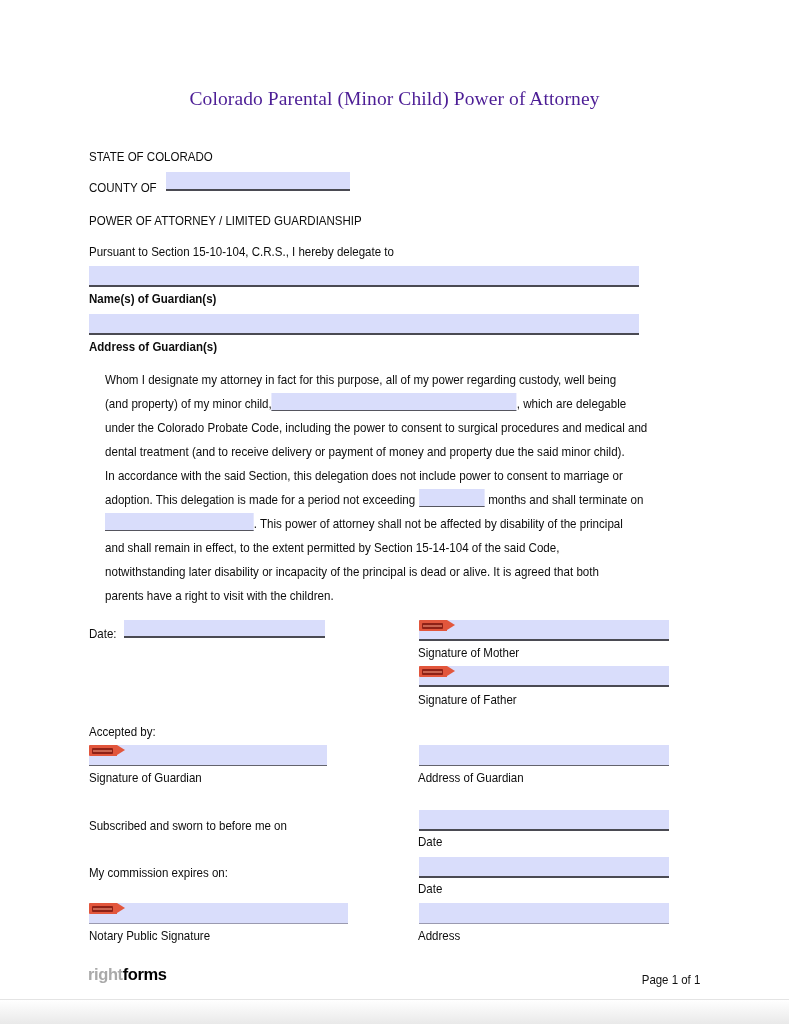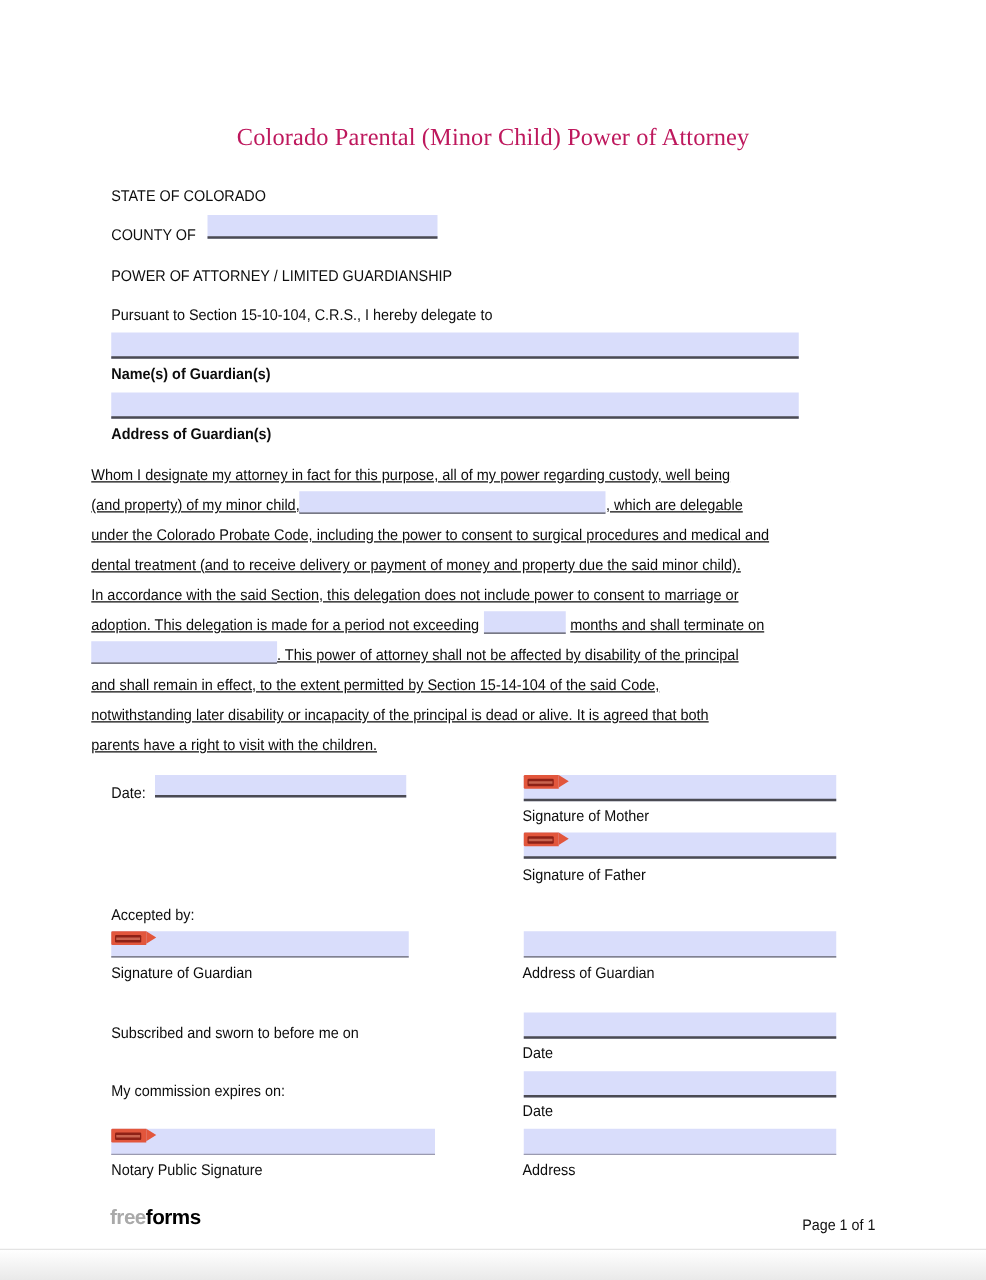--- a/index.html
+++ b/index.html
@@ -37,23 +37,23 @@
     left: 0;
     top: 0;
     width: 789px;
   }
 
   
   .doc-title {
     font-family: "Liberation Serif", serif;
     font-size: 19.5px;
     font-weight: 400;
-    color: #be185d;
+    color: #4c1d95;
     text-align: center;
-    margin: 12px;
+    margin: 0;
     position: absolute;
     left: 0;
     right: 0;
     top: 88px;
     letter-spacing: 0.1px;
   }
 
   
   .txt {
     position: absolute;
@@ -71,27 +71,26 @@
     color: #0d0d0d;
     white-space: nowrap;
     transform: scaleX(0.93);
     transform-origin: left center;
   }
   .caption.bold { font-weight: bold; }
 
   
   .body-para {
     position: absolute;
-    left: 73px;
+    left: 105px;
     top: 368px;
     width: 612px;
     font-size: 12.4px;
     line-height: 24px;
     color: #0d0d0d;
-    text-decoration: underline;
   }
   .body-para .ln {
     display: block;
     white-space: nowrap;
     transform: scaleX(0.935);
     transform-origin: left center;
     height: 24px;
   }
 
   
@@ -257,21 +256,21 @@
     <div class="field ul-light" style="left:89px; top:903px; width:259px; height:21px;"></div>
     <div class="sig-tag" style="left:89px; top:903px;">
       <span class="tag-inner"></span>
     </div>
     <div class="caption" style="left:89px; top:929px;">Notary Public Signature</div>
 
     <div class="field ul-light" style="left:419px; top:903px; width:250px; height:21px;"></div>
     <div class="caption" style="left:418px; top:929px;">Address</div>
 
     <div class="footer-logo">
-      <span class="lg-free">free</span><span class="lg-forms">forms</span>
+      <span class="lg-free">right</span><span class="lg-forms">forms</span>
     </div>
 
     <div class="footer-page">Page 1 of 1</div>
 
   </div>
 
   <div id="page-bottom-strip"></div>
 </div>
 
 </body></html>

